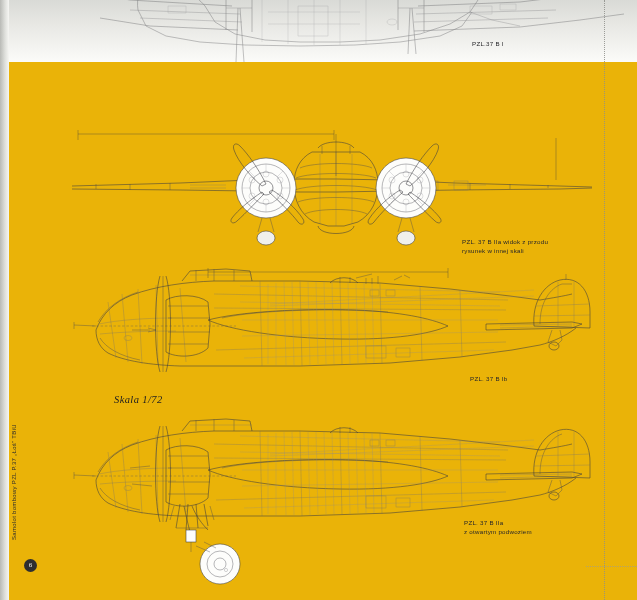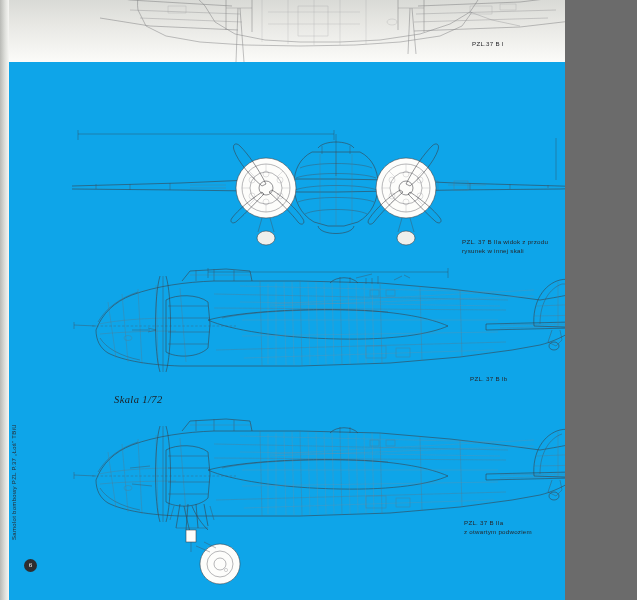--- a/index.html
+++ b/index.html
@@ -2,23 +2,23 @@
 <html><head>
 <meta charset="utf-8">
 <style>
   html, body {
     margin: 0;
     padding: 0;
     background: #6b6b6b;
   }
   .page {
     position: relative;
-    width: 565px;
+    width: 637px;
     height: 600px;
-    background: #0ea5e9;
+    background: #eab308;
     overflow: hidden;
     font-family: "Liberation Sans", sans-serif;
     text-decoration: underline;
   }
   
   .scan-top-band {
     position: absolute;
     left: 0; top: 0;
     width: 637px; height: 62px;
     background: linear-gradient(180deg, #d9dad6 0%, #e8e8e4 40%, #f4f4f1 78%, #fbfbf9 100%);

